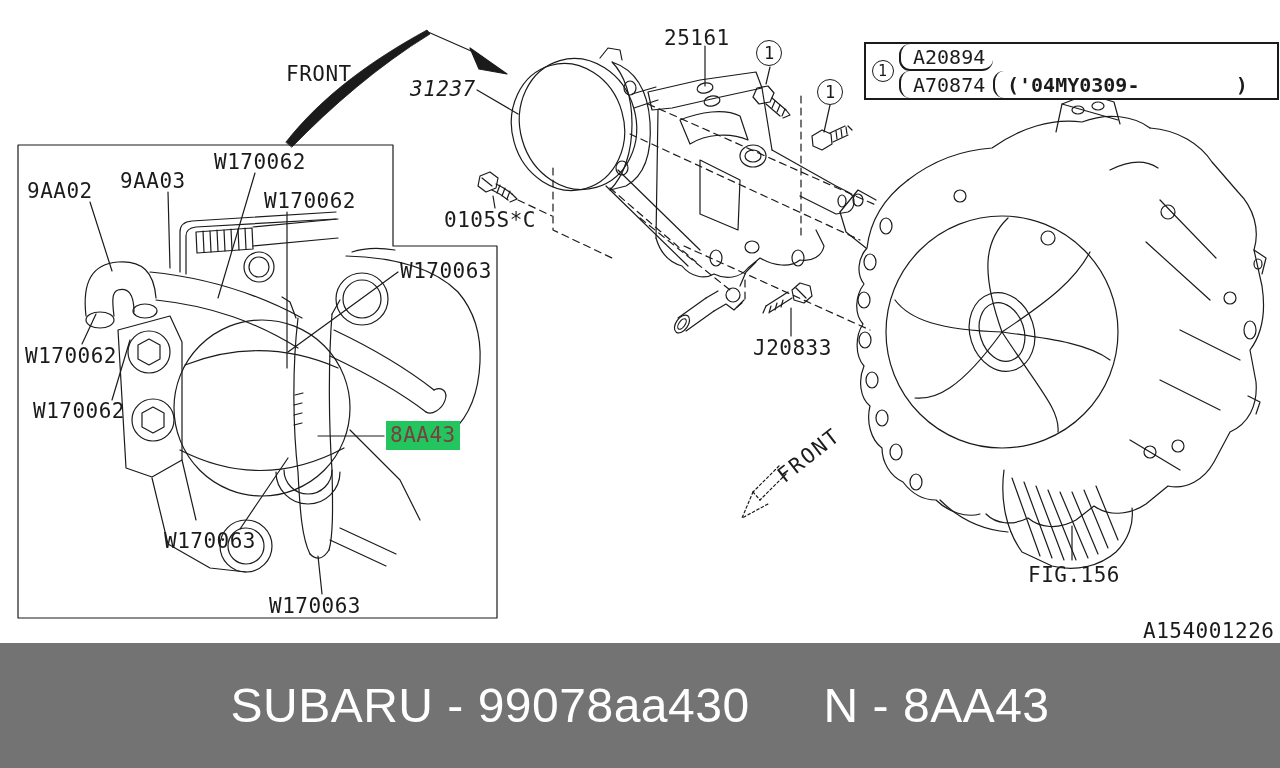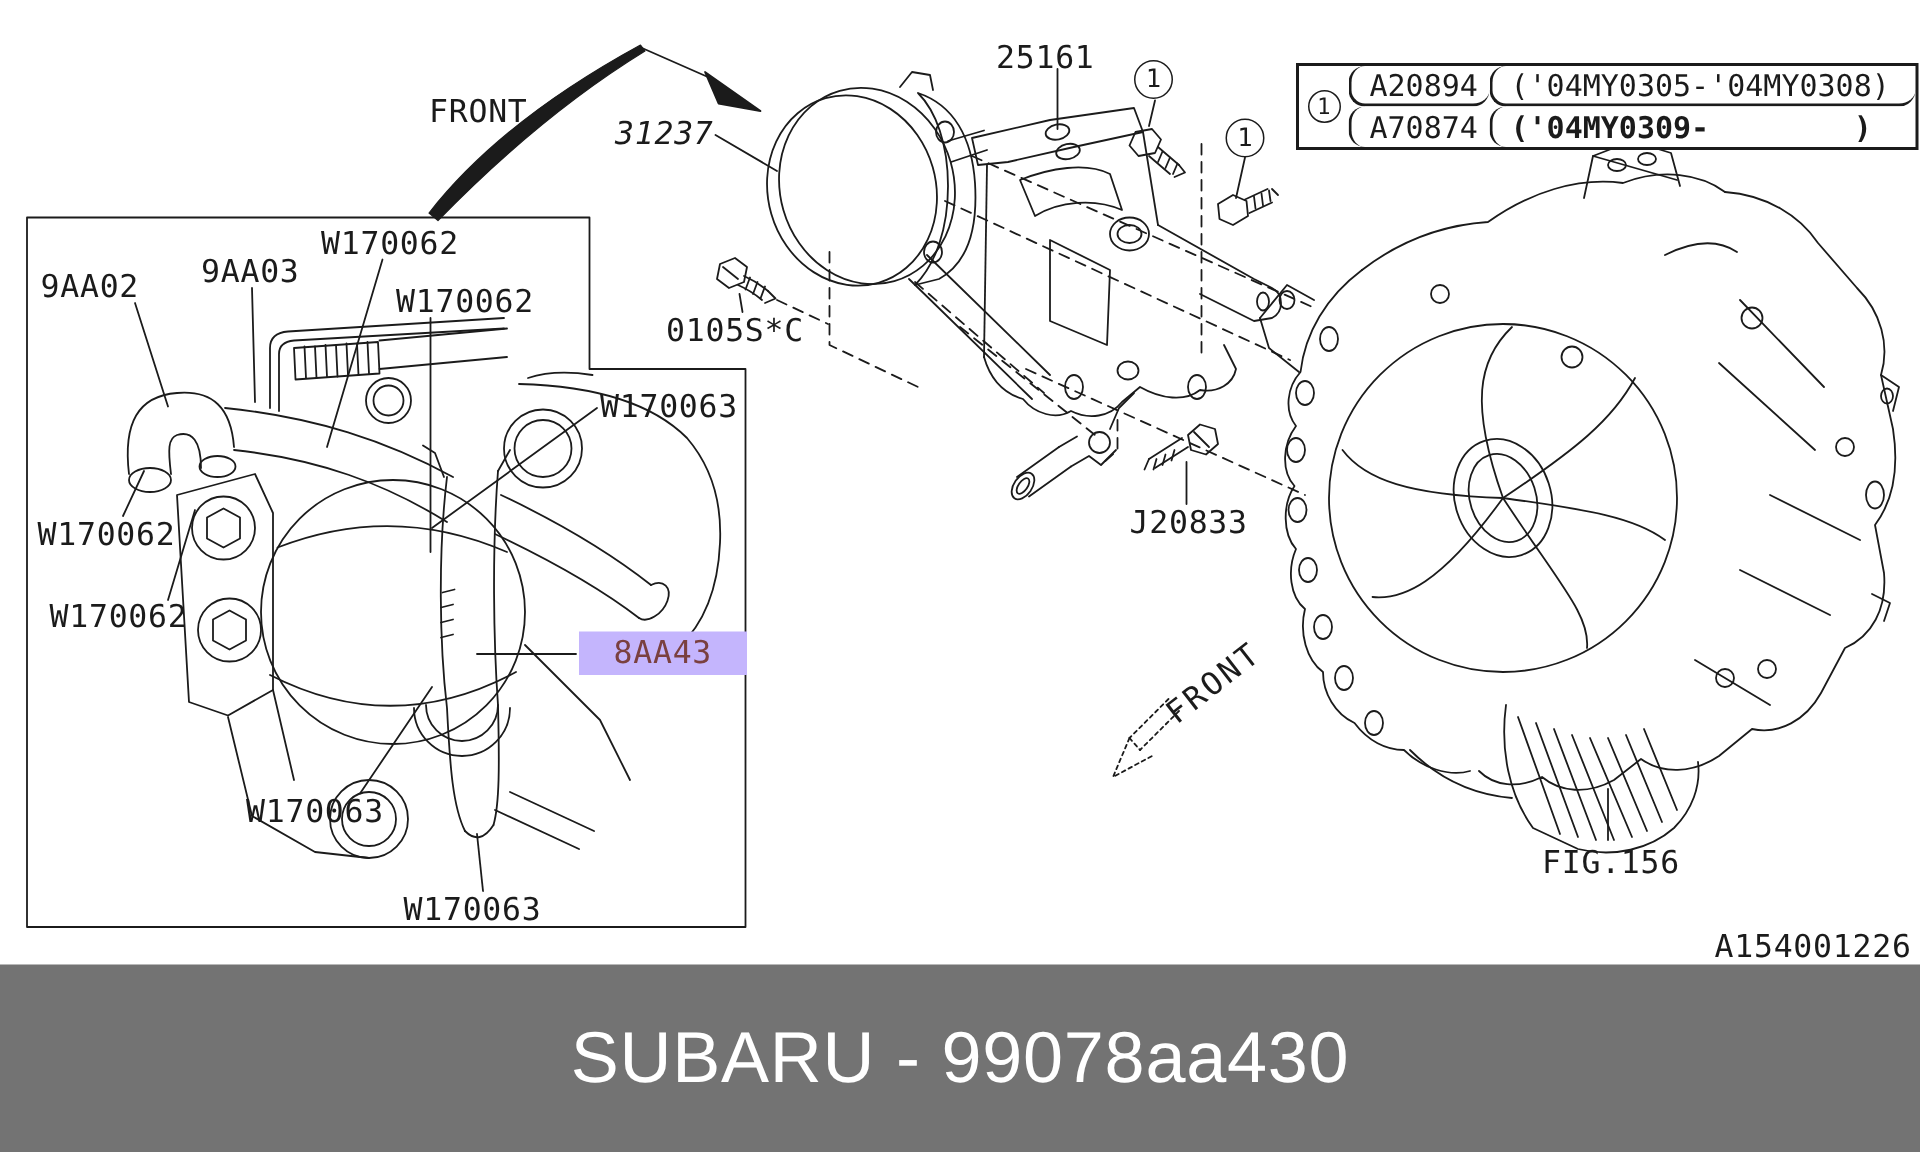--- a/index.html
+++ b/index.html
@@ -2,21 +2,21 @@
 <html><head>
 <meta charset="utf-8">
 <style>
   html,body{margin:0;padding:0;}
   body{width:1280px;height:768px;position:relative;background:#ffffff;overflow:hidden;
        font-family:"DejaVu Sans Mono",monospace;}
   #stage{position:absolute;left:0;top:0;width:1280px;height:768px;}
   #art{position:absolute;left:0;top:0;}
   .lbl{position:absolute;font:21px "DejaVu Sans Mono",monospace;color:#1b1b1b;
        line-height:1;white-space:pre;letter-spacing:0.5px;}
-  .hl{background:#c4b5fd;color:#7A4040;padding:4px 23px;}
+  .hl{background:#22c55e;color:#7A4040;padding:4px 4px;}
   .front-lbl{transform:rotate(-38deg);transform-origin:0 0;letter-spacing:2px;}
   .circle-callout{position:absolute;width:26px;height:26px;border:1.6px solid #1b1b1b;
        border-radius:50%;display:flex;align-items:center;justify-content:center;
        font:17px "DejaVu Sans Mono",monospace;color:#1b1b1b;background:#fff;box-sizing:border-box;}
   .ref-table{position:absolute;left:864px;top:42px;display:grid;
        grid-template-columns:33px 94px 284px;grid-template-rows:27px 27px;
        border:2px solid #1b1b1b;background:#fff;color:#1b1b1b;
        font:20px "DejaVu Sans Mono",monospace;}
   .rt-callout{grid-column:1;grid-row:1/3;display:flex;align-items:center;justify-content:center;}
   .rt-callout .inner-circle{width:22px;height:22px;border:1.5px solid #1b1b1b;border-radius:50%;
@@ -250,21 +250,21 @@
   </svg>
 
   <div class="lbl" style="left:286px;top:64px;">FRONT</div>
 
   <div class="lbl" style="left:410px;top:79px;font-style:italic;">31237</div>
   <div class="lbl" style="left:664px;top:28px;">25161</div>
   <div class="lbl" style="left:444px;top:210px;">0105S*C</div>
   <div class="lbl" style="left:753px;top:338px;">J20833</div>
 
   <div class="lbl" style="left:27px;top:181px;">9AA02</div>
-  <div class="lbl" style="left:134px;top:171px;">9AA03</div>
+  <div class="lbl" style="left:120px;top:171px;">9AA03</div>
   <div class="lbl" style="left:214px;top:152px;">W170062</div>
   <div class="lbl" style="left:264px;top:191px;">W170062</div>
   <div class="lbl" style="left:400px;top:261px;">W170063</div>
   <div class="lbl" style="left:25px;top:346px;">W170062</div>
   <div class="lbl" style="left:33px;top:401px;">W170062</div>
   <div class="lbl" style="left:164px;top:531px;">W170063</div>
   <div class="lbl" style="left:269px;top:596px;">W170063</div>
 
   <div class="lbl hl" style="left:386px;top:421px;">8AA43</div>
 
@@ -273,22 +273,22 @@
   <div class="lbl" style="left:1143px;top:621px;">A154001226</div>
 
   <div class="circle-callout" style="left:756px;top:40px;">1</div>
   <div class="circle-callout" style="left:817px;top:79px;">1</div>
 
   <div class="ref-table">
     <div class="rt-callout">
       <span class="inner-circle">1</span>
     </div>
     <div class="rt-cell rt-r1" style="grid-column:2;grid-row:1;">A20894</div>
-    <div class="rt-cell rt-r1" style="grid-column:3;grid-row:1;">('04MY0305-'04MY0308)</div>
     <div class="rt-cell" style="grid-column:2;grid-row:2;">A70874</div>
     <div class="rt-cell" style="grid-column:3;grid-row:2;font-weight:bold;">('04MY0309-        )</div>
   </div>
 
   <div class="footer">
     <span>SUBARU - 99078aa430</span>
+    <span>N - 8AA43</span>
   </div>
 
 </div>
 
 </body></html>

